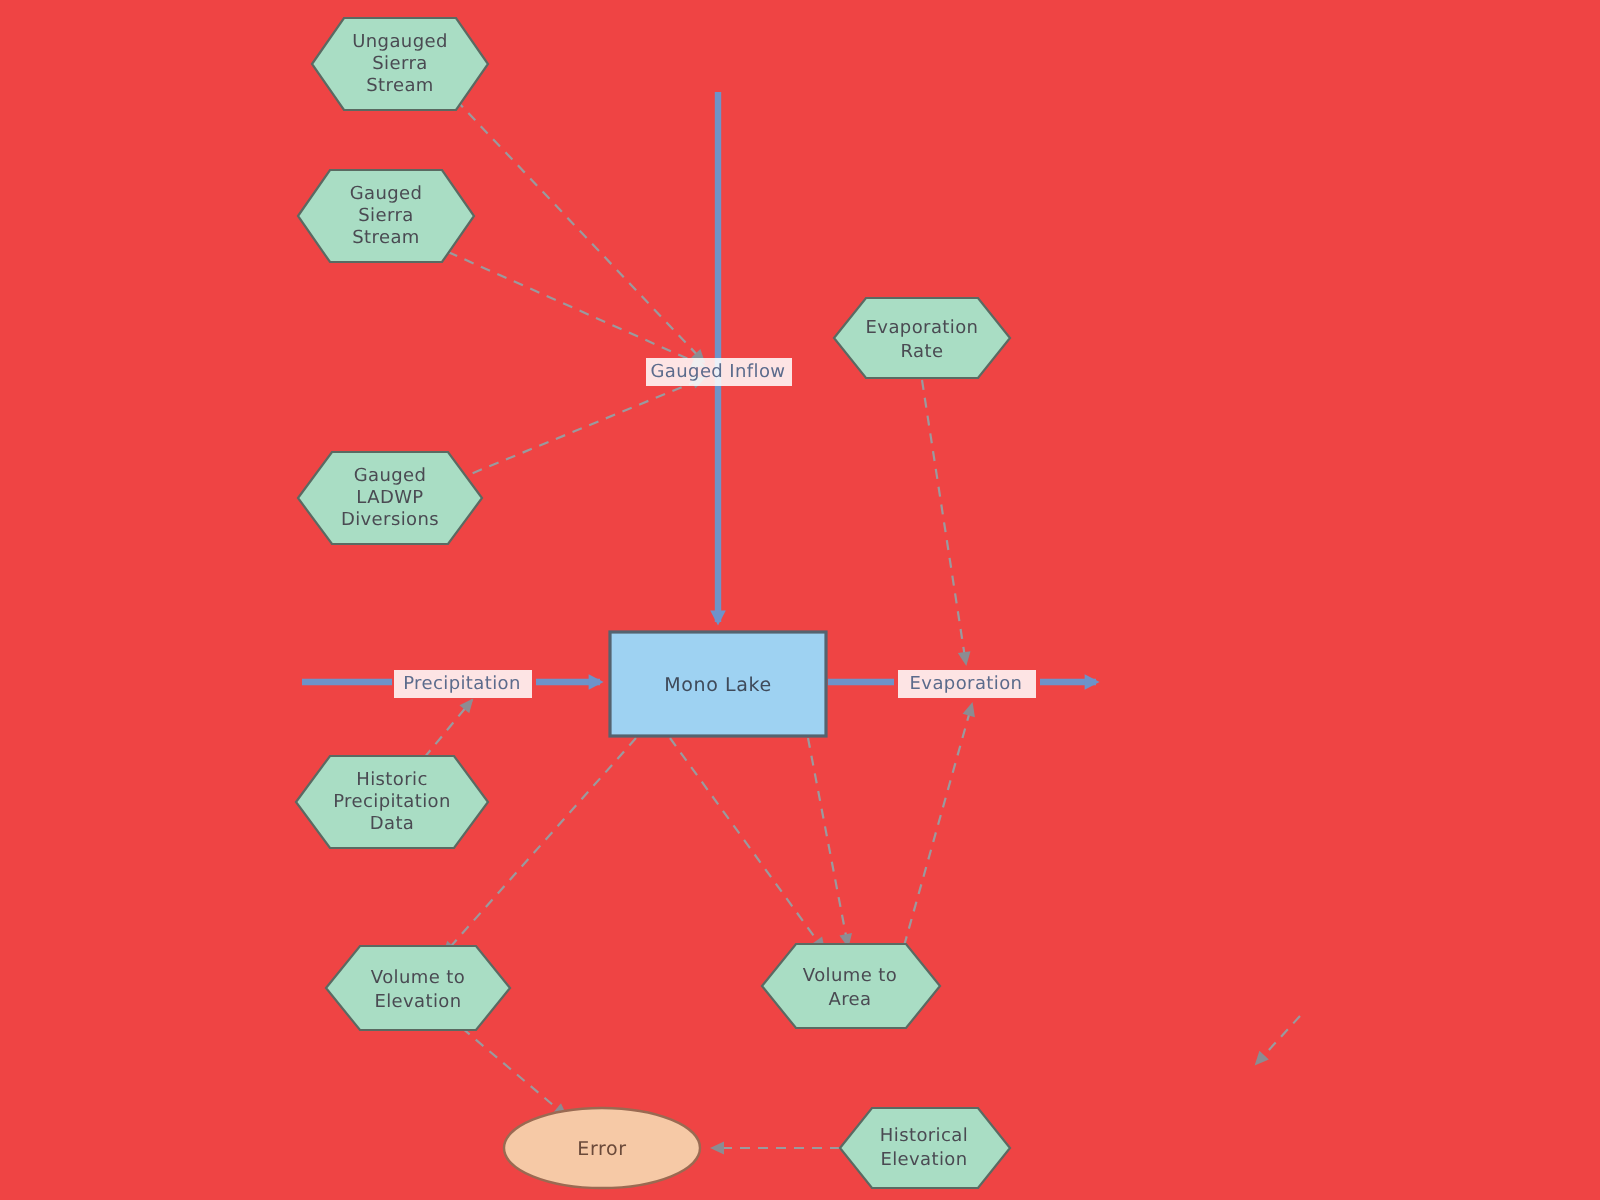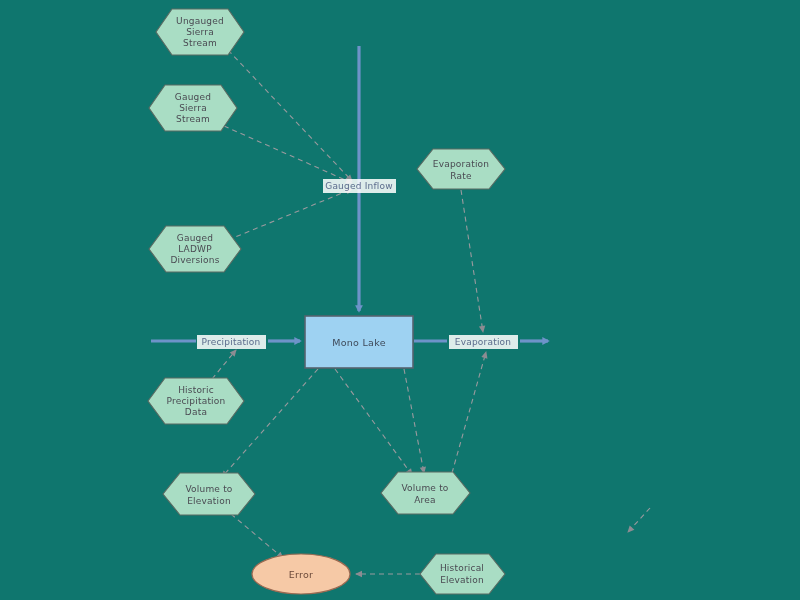--- a/index.html
+++ b/index.html
@@ -8,21 +8,21 @@
     padding: 0;
     background: #ffffff;
   }
   body {
     font-family: "DejaVu Sans", sans-serif;
   }
   #canvas-wrap {
     position: relative;
     width: 800px;
     height: 600px;
-    background: #0f766e;
+    background: #ef4444;
     overflow: hidden;
   }
   svg#diagram {
     position: absolute;
     left: 0;
     top: 0;
     width: 800px;
     height: 600px;
     display: block;
   }

